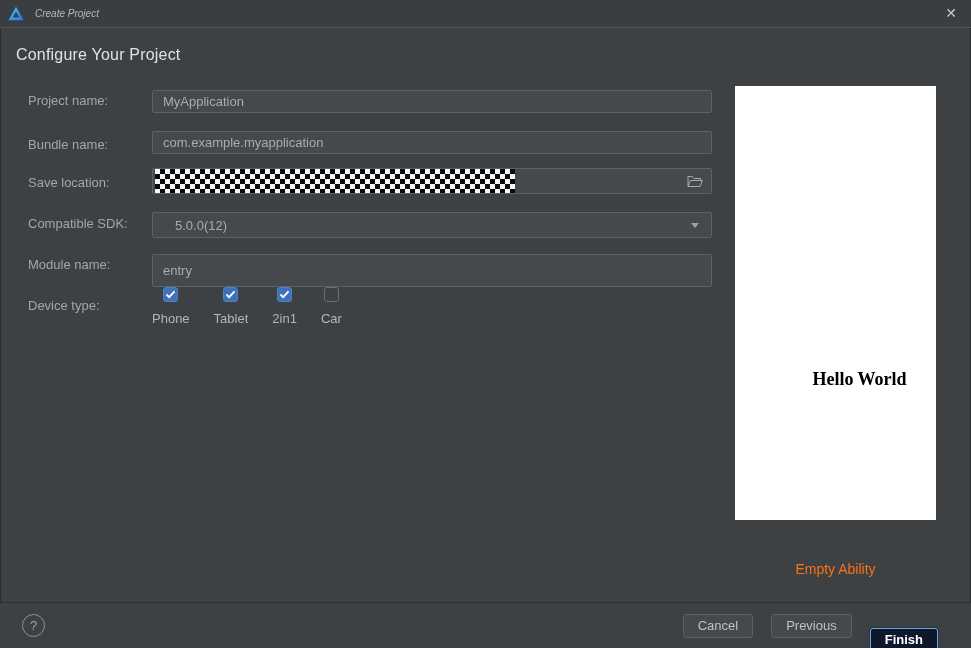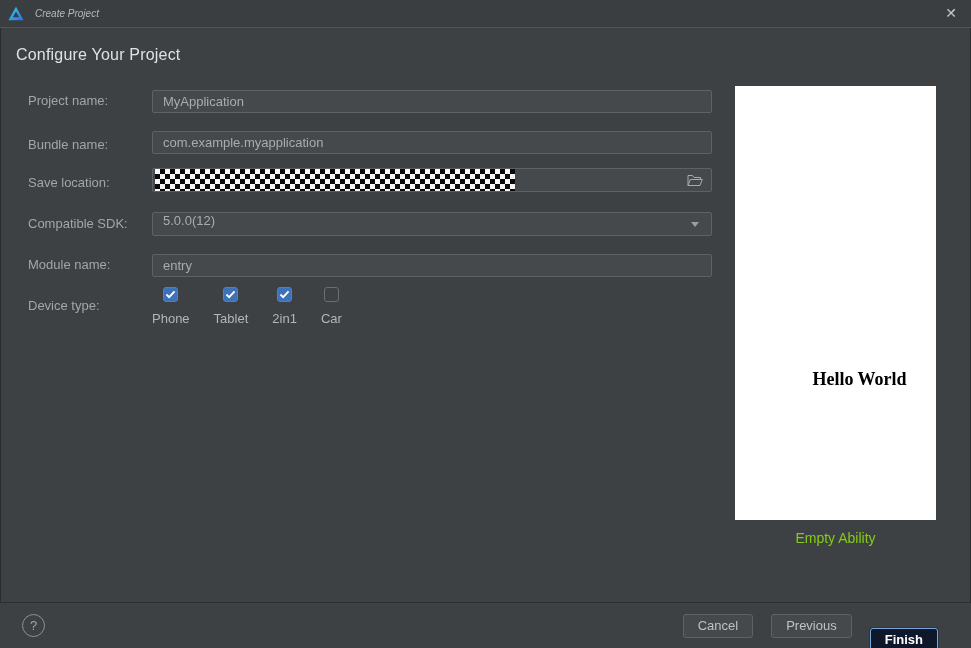--- a/index.html
+++ b/index.html
@@ -30,21 +30,21 @@
   }
   
   .flabel{position:absolute;left:28px;height:18px;line-height:18px;color:#a2a6a9;}
   .field{
     position:absolute;left:152px;width:560px;box-sizing:border-box;
     background:#45494c;border:1px solid #5e6264;border-radius:2px;
     color:#a8acb0;font-size:13px;font-family:Liberation Sans, sans-serif;
     padding:0 10px;outline:none;
   }
   input.field{padding:0 10px;}
-  .fieldbox{display:flex;padding:0;}
+  .fieldbox{display:flex;align-items:center;padding:12px;}
   .fieldbox .val{padding-left:10px;flex:1;}
   .redaction{
     position:absolute;left:2px;top:0;bottom:0;width:360px;
     background:repeating-conic-gradient(#0a0a0a 0% 25%, #f7f7f7 0% 50%);
     background-size:10px 10px;
   }
   .folder-btn{
     position:absolute;right:6px;top:50%;transform:translateY(-50%);
     width:20px;height:18px;display:flex;align-items:center;justify-content:center;cursor:pointer;
   }
@@ -71,22 +71,22 @@
   
   .preview{
     position:absolute;left:735px;top:86px;width:201px;height:434px;
     background:#ffffff;
   }
   .hello{
     position:absolute;left:0;right:0;top:283px;text-align:center;
     color:#000;font-family:"Liberation Serif", serif;font-weight:700;font-size:18px;margin-left:48px;
   }
   .preview-caption{
-    position:absolute;left:735px;top:530px;width:201px;text-align:center;
-    color:#84cc16;font-size:14px;
+    position:absolute;left:735px;top:561px;width:201px;text-align:center;
+    color:#f97316;font-size:14px;
   }
   
   .footer{
     position:absolute;left:0;right:0;bottom:0;height:45px;
     border-top:1px solid #2c2e2f;background:#3e4143;
     display:flex;align-items:center;
   }
   .help{
     margin-left:22px;width:21px;height:21px;border-radius:50%;
     border:1px solid #8d9193;color:#a2a6a8;
@@ -148,21 +148,21 @@
         <path d="M1 11.5 L3.3 5.5 H15.3 L13 11.5 Z"></path>
       </svg>
     </span>
   </div>
 
   <div class="field fieldbox" style="top:212px;height:24px">
     <span class="val">5.0.0(12)</span>
     <span class="select-arrow"></span>
   </div>
 
-  <input class="field" style="top: 254px; height: 23px;" value="entry">
+  <input class="field" style="top: 254px; height: 33px;" value="entry">
 
   <div class="device-row">
     <span class="cb-group">
       <span class="checkbox checked">
         <svg viewBox="0 0 12 10" width="11" height="9">
             <path d="M1.5 5 L4.5 8 L10.5 1.5" stroke="#fff" stroke-width="2" fill="none"></path>
           </svg>
       </span>
       <span class="cb-label">Phone</span>
     </span>

